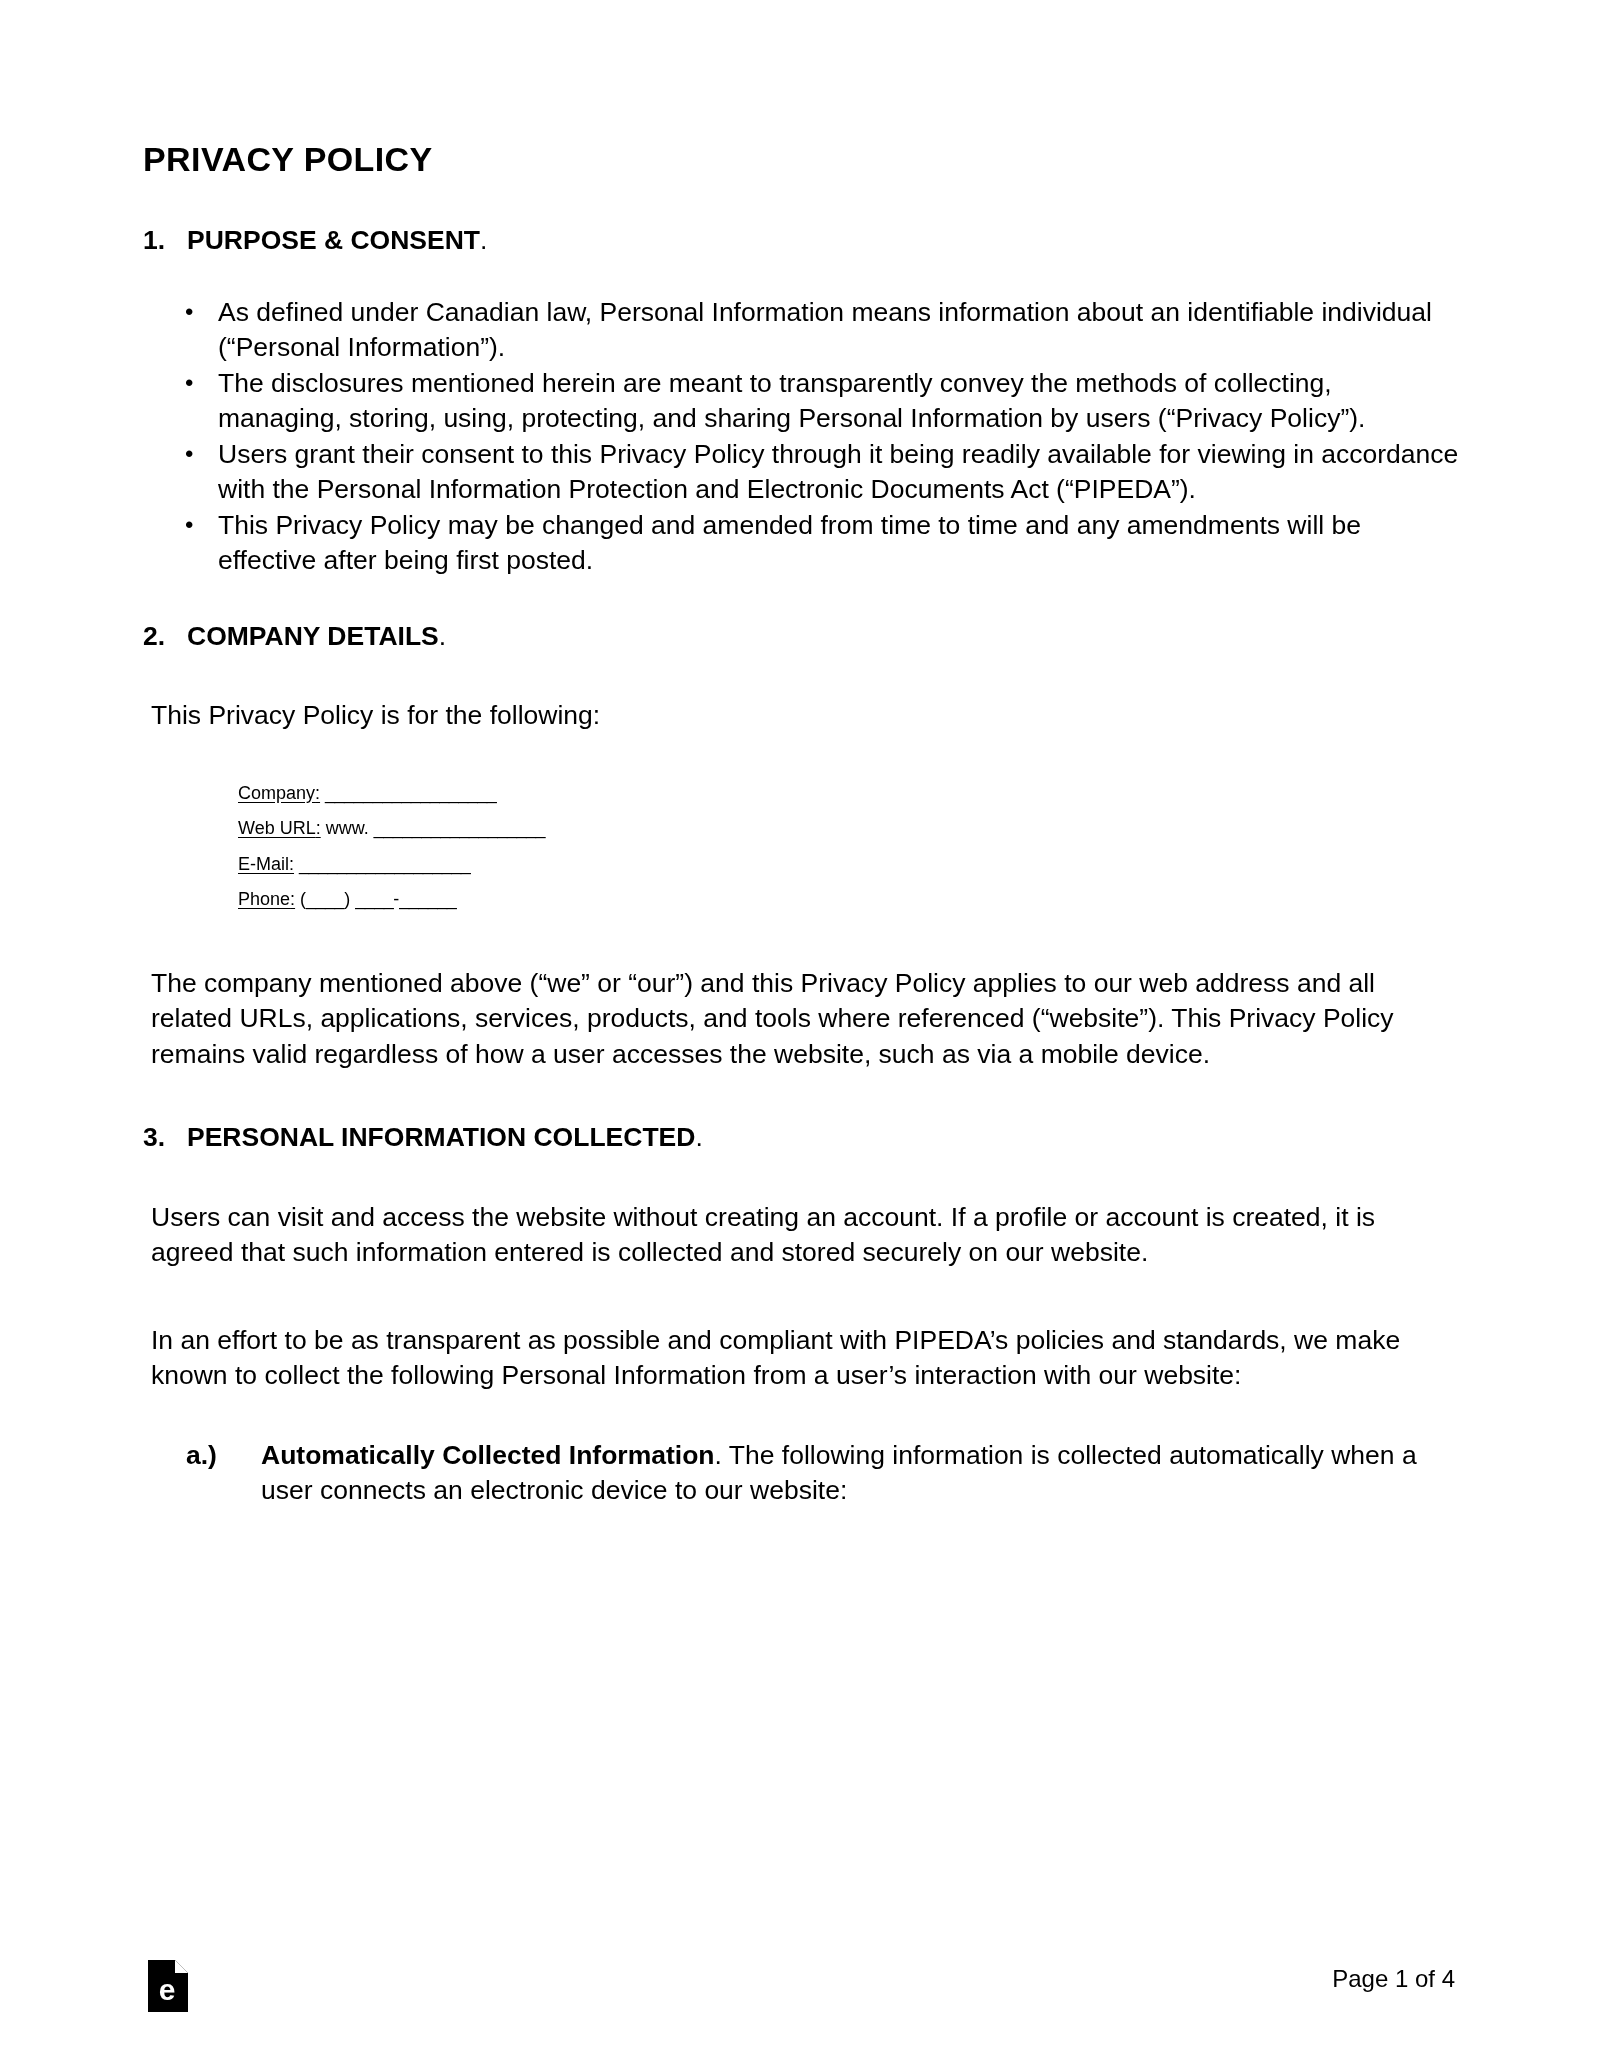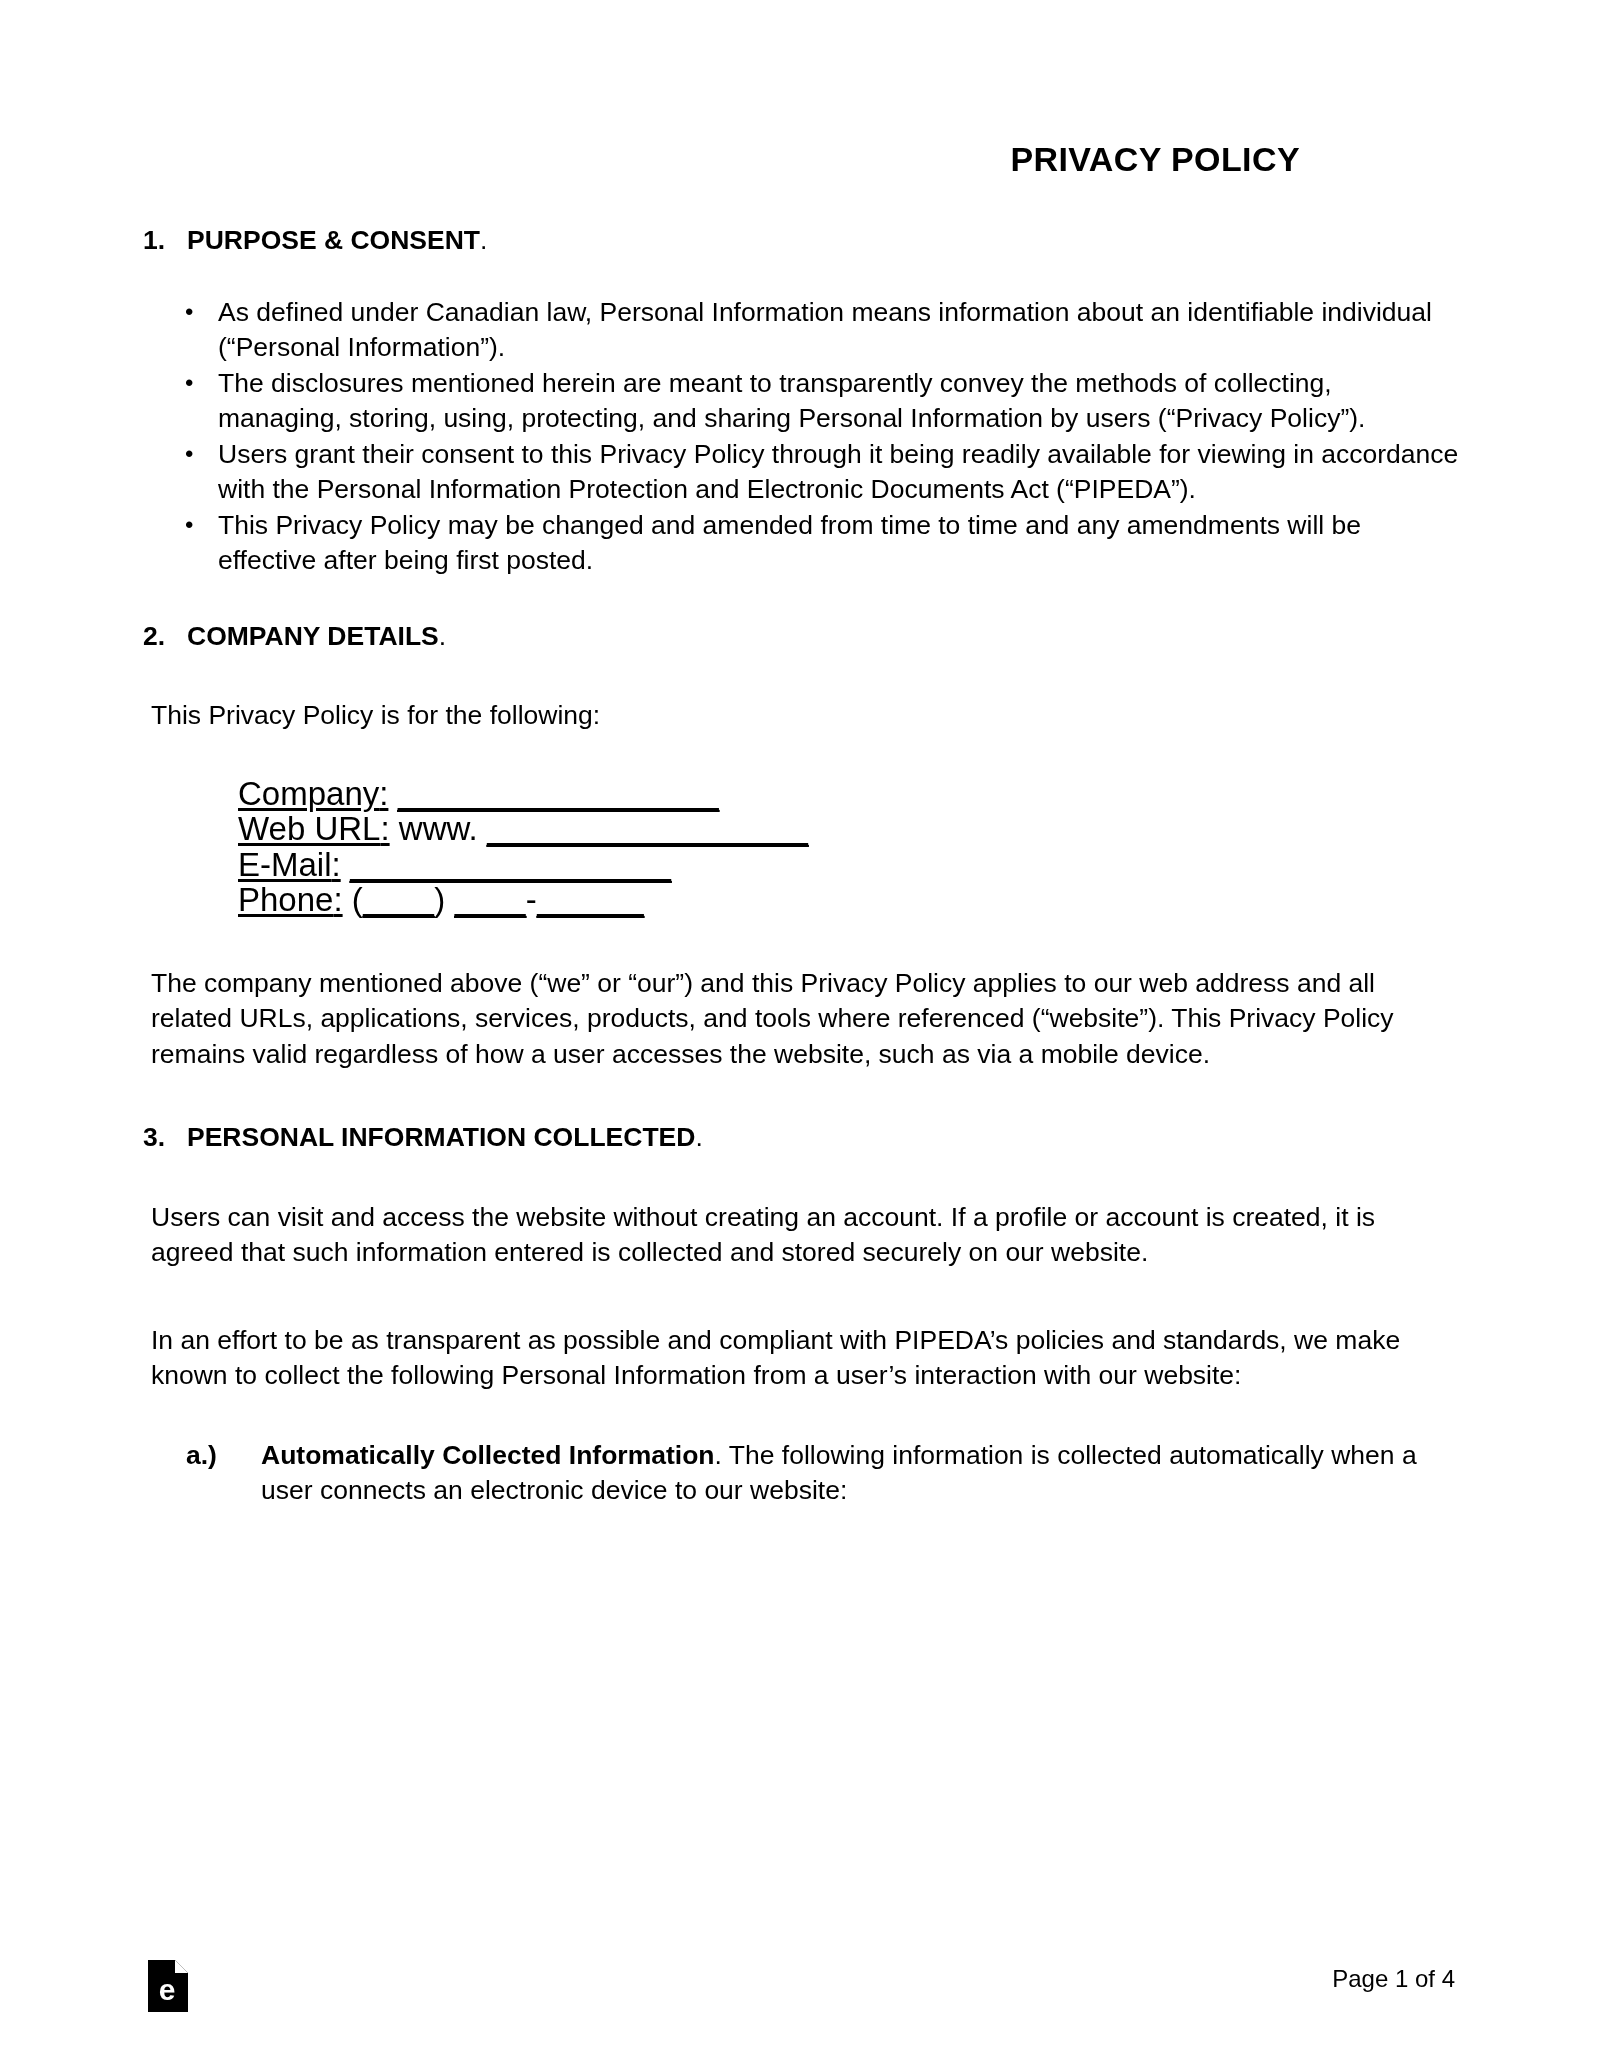--- a/index.html
+++ b/index.html
@@ -14,21 +14,21 @@
   .page {
     position: relative;
     width: 1600px;
     height: 2070px;
     background: #ffffff;
     box-sizing: border-box;
     padding: 140px 140px 0 143px;
     overflow: hidden;
   }
   .doc-title {
-    text-align: right;
+    text-align: left;
     font-size: 34px;
     font-weight: bold;
     letter-spacing: 0.4px;
     margin: 0 0 44px 0;
     padding-right: 160px;
   }
   .body-text {
     font-size: 26.5px;
     line-height: 35.5px;
   }
@@ -77,21 +77,21 @@
   .para {
     font-size: 26.5px;
     line-height: 35.5px;
     margin: 8px;
   }
   .gap-lg { height: 40px; }
   .gap-md { height: 36px; }
   .gap-sm { height: 34px; }
   .fields {
     margin: 0 0 0 95px;
-    font-size: 33px;
+    font-size: 18px;
     line-height: 35.5px;
   }
   .fields div { white-space: pre; }
   .alpha-item {
     position: relative;
     margin: 0 0 0 43px;
     font-size: 26.5px;
     line-height: 35.5px;
     padding-left: 75px;
   }

